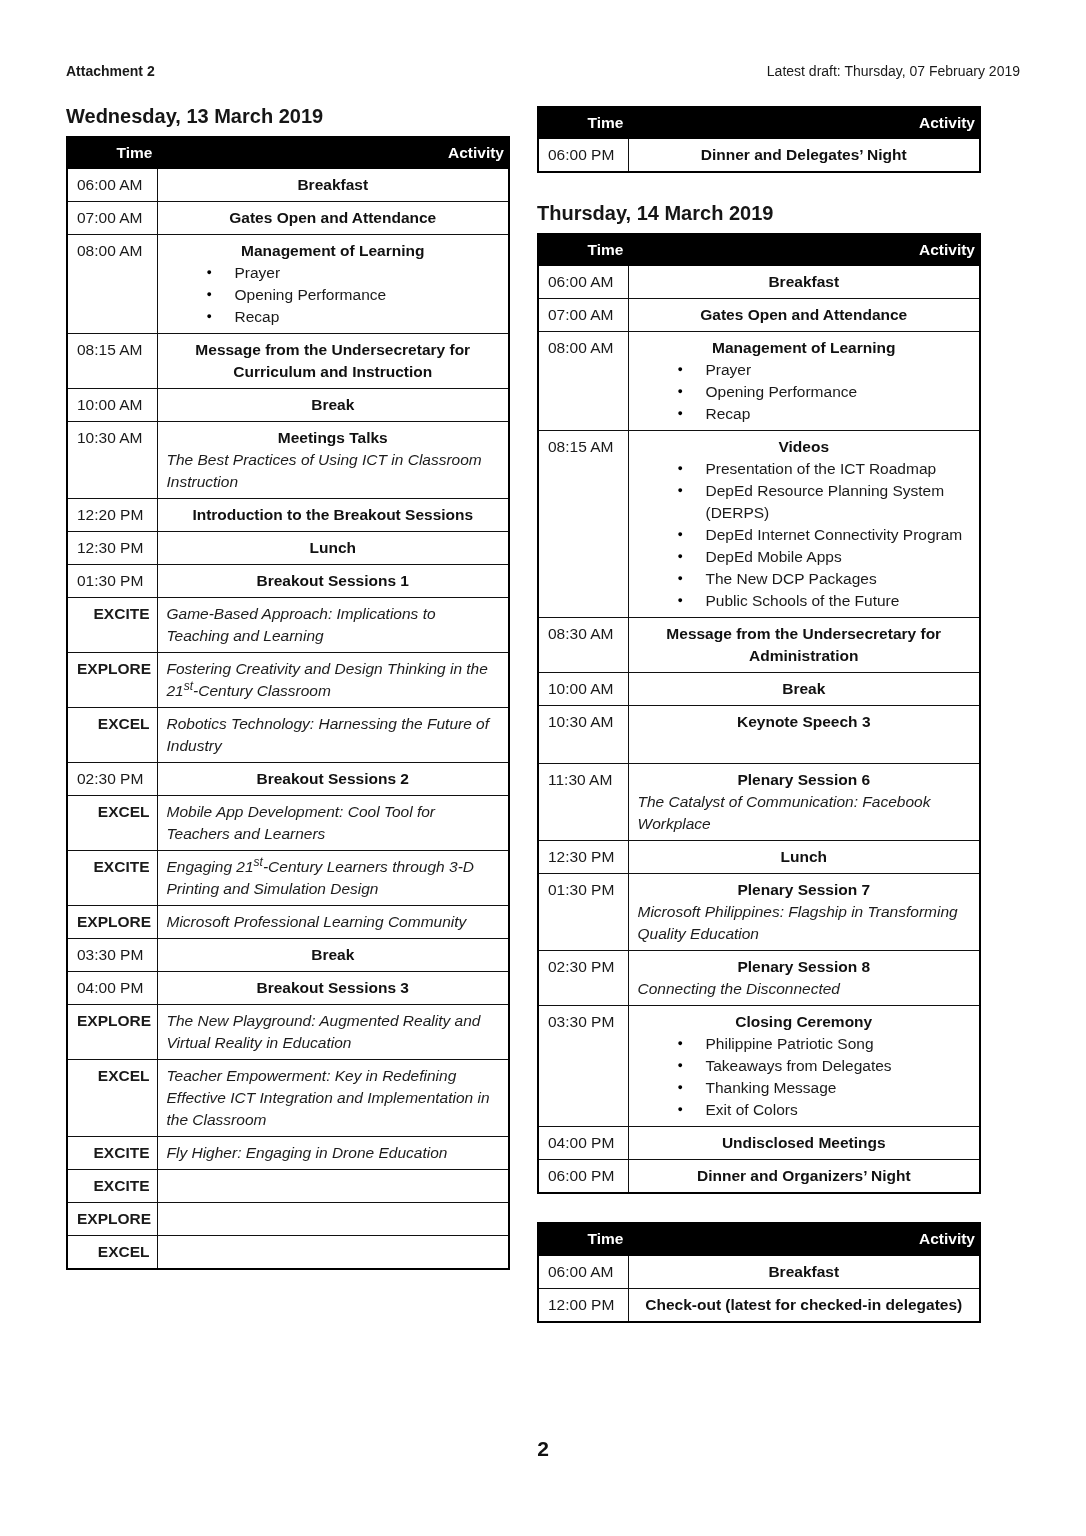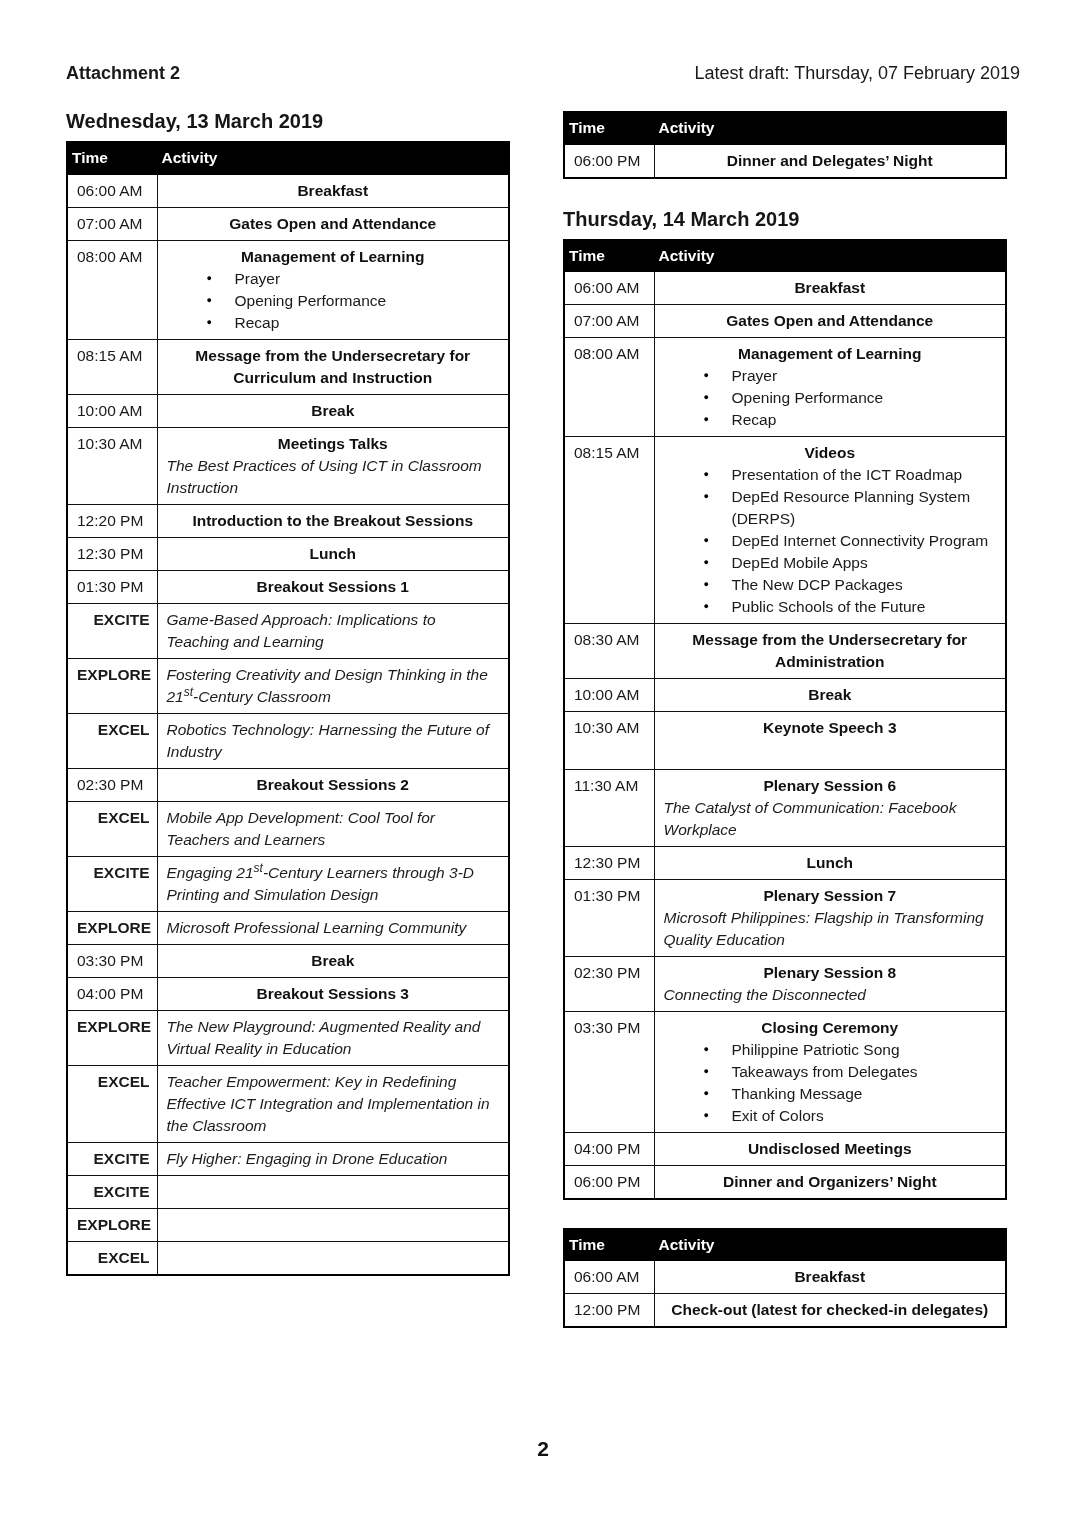--- a/index.html
+++ b/index.html
@@ -8,38 +8,38 @@
     width:1086px;height:1536px;
     background:#ffffff;
     box-sizing:border-box;
     padding:62px 66px 0 66px;
     font-family:"Liberation Sans",sans-serif;
     color:#1a1a1a;
     overflow:hidden;
   }
   .doc-header{
     display:flex;justify-content:space-between;align-items:center;
-    font-size:18px;line-height:1.3;margin-bottom:24px;
+    font-size:14px;line-height:1.3;margin-bottom:24px;
   }
   .doc-header .left{font-weight:bold;}
-  .columns{display:flex;gap:53px;}
+  .columns{display:flex;gap:27px;}
   .col{flex:0 0 444px;width:444px;}
   .day-heading{
     font-size:20px;font-weight:bold;margin:0 0 7px 0;line-height:1.25;color:#161616;
   }
   .block{margin:0 0 28px 0;}
   .block.headless{margin-top:2px;}
   table.schedule{
     border-collapse:collapse;width:100%;table-layout:fixed;
     border:2.5px solid #000;
   }
   table.schedule col.c-time{width:90px;}
   table.schedule th{
     background:#000;color:#fff;font-weight:bold;font-size:15.5px;
-    padding:5px 4px;text-align:left;border:1.5px solid #000;line-height:1.3;
+    padding:5px 4px;text-align:right;border:1.5px solid #000;line-height:1.3;
   }
   table.schedule td{
     border:1.5px solid #111;
     font-size:15.5px;line-height:1.42;
     padding:5px 9px;vertical-align:top;background:#fff;
   }
   td.time{text-align:left;padding-left:3px;padding-right:3px;white-space:nowrap;}
   td.time.track{text-align:right;padding-right:7px;font-weight:bold;}
   .cell-inner{min-height:22px;}
   .act-title{font-weight:bold;color:#111;text-align:center;}

